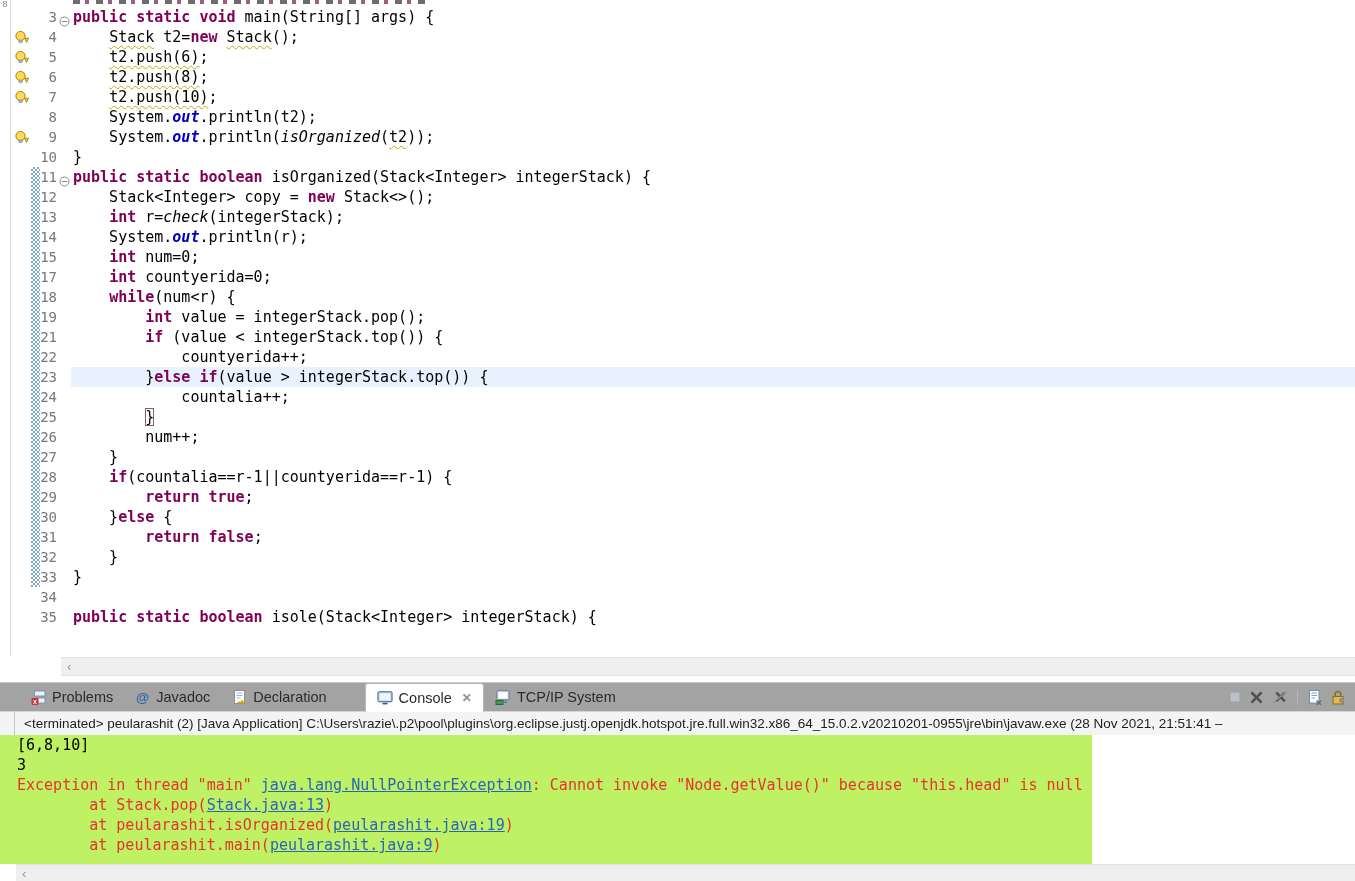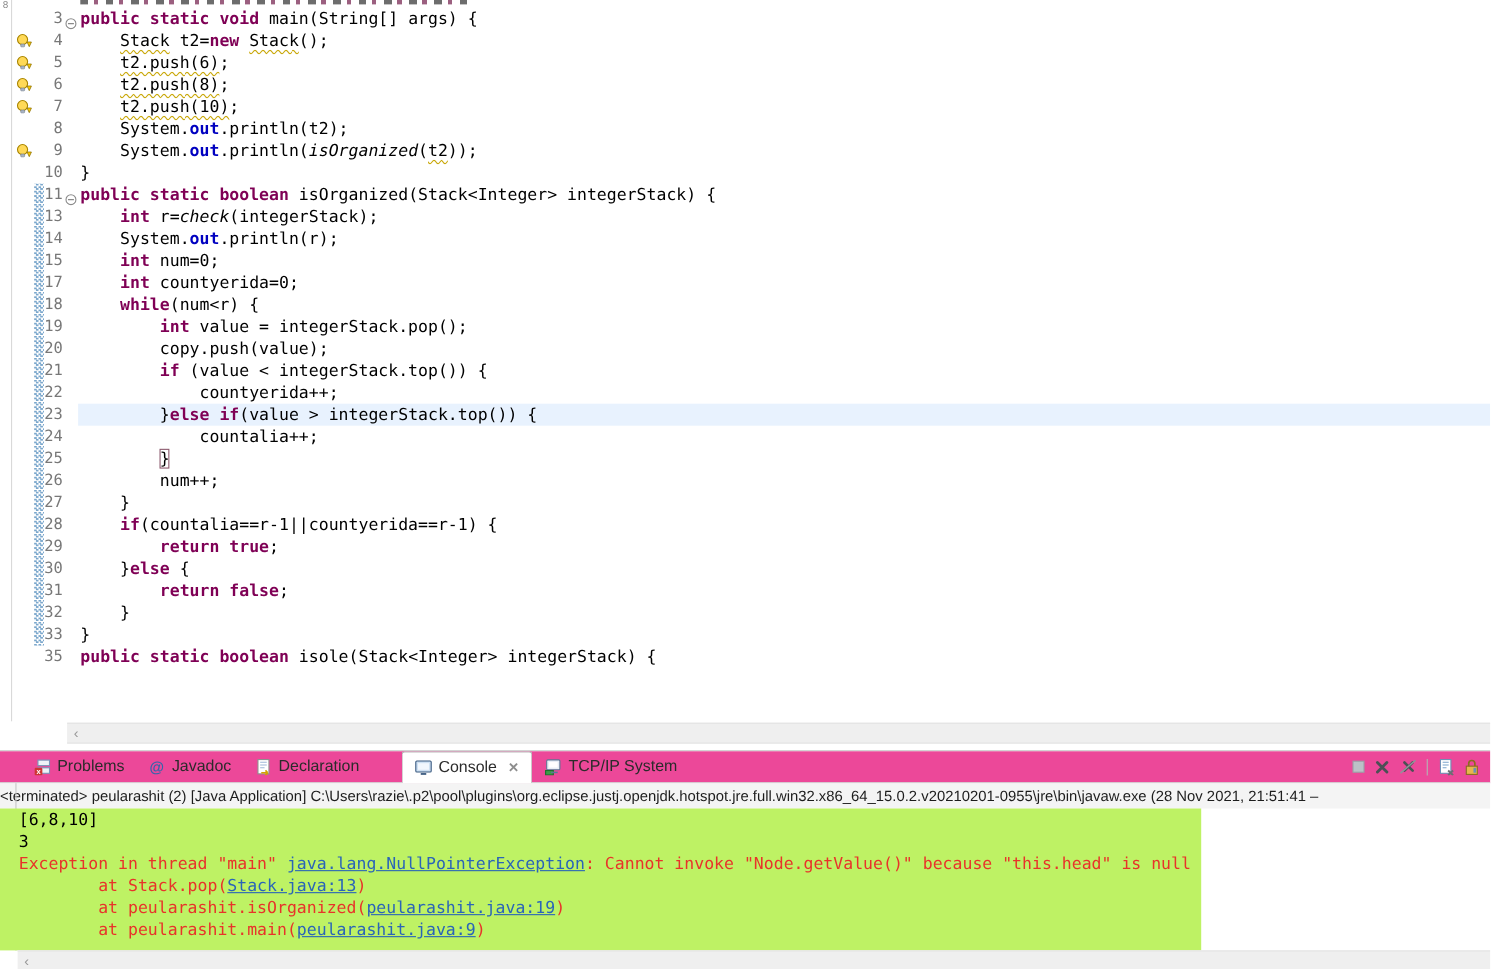--- a/index.html
+++ b/index.html
@@ -16,44 +16,44 @@
   .row{position:relative;height:20px;font-family:"DejaVu Sans Mono","Liberation Mono",monospace;
        font-size:15px;line-height:20px;white-space:pre;}
   .num{position:absolute;left:0;top:0;width:57px;text-align:right;color:#787878;font-size:14px;}
   .qdiff{position:absolute;left:31px;top:0;bottom:0;width:9px;
          background:repeating-conic-gradient(#7ba7cc 0% 25%, #ffffff 0% 50%) 0 0/4px 4px;}
   .ann{position:absolute;left:14px;top:3px;width:15px;height:15px;}
   .fold{position:absolute;left:59px;top:5px;width:11px;height:11px;}
   .code{position:absolute;left:71px;right:0;top:0;bottom:0;padding-left:2px;color:#000;}
   .row.hl .code{background:#e8f2fe;}
   .t-k{color:#7f0055;font-weight:bold;}
-  .t-f{color:#0000c0;font-weight:bold;}
+  .t-f{color:#0000c0;font-weight:bold;font-style:italic;}
   .t-i{font-style:italic;}
   .t-w{text-decoration:underline;text-decoration-style:wavy;text-decoration-color:#c9a80a;
        text-decoration-thickness:1px;text-underline-offset:3px;}
   .t-b{outline:1px solid #8c5a6e;outline-offset:-1px;}
 
   
   .hscroll{position:absolute;height:17px;background:#efefef;border-top:1px solid #e3e3e3;border-bottom:1px solid #e3e3e3;}
   #editor-hsb{left:61px;right:0;top:657px;}
   #console-hsb{left:16px;right:0;top:864px;}
   .chev{position:absolute;left:6px;top:0;color:#9a9a9a;font-size:13px;line-height:17px;}
 
   
   #view-top-line{position:absolute;left:0;top:682px;width:1355px;height:1px;background:#c9c9c9;}
-  #tabbar{position:absolute;left:0;top:683px;width:1355px;height:29px;background:#ec4899;
+  #tabbar{position:absolute;left:0;top:683px;width:1355px;height:29px;background:#a3a3a3;
           border-bottom:1px solid #d6d6d6;display:flex;align-items:stretch;padding-left:20px;box-sizing:border-box;}
   .tab{display:flex;align-items:center;gap:6px;padding:0 11px;font-size:14.5px;color:#2b2b2b;cursor:default;}
   .tab.sel{background:#ffffff;border:1px solid #b9b9b9;border-bottom:none;border-radius:3px 3px 0 0;margin-bottom:-1px;margin-left:27px;}
   .tab .close{margin-left:4px;color:#8d8d8d;font-size:12px;font-weight:bold;}
   #view-toolbar{margin-left:auto;display:flex;align-items:center;gap:9px;padding-right:10px;}
   .tbsep{width:1px;height:15px;background:#b4b4b4;}
 
   #status-row{position:absolute;left:0;top:712px;width:1355px;height:23px;background:#f4f4f4;
-              font-size:13.5px;color:#1d1d1d;line-height:23px;padding-left:0;box-sizing:border-box;
+              font-size:13.5px;color:#1d1d1d;line-height:23px;padding-left:24px;box-sizing:border-box;
               white-space:nowrap;overflow:hidden;}
   #console-out{position:absolute;left:0;top:735px;width:1092px;height:129px;background:#bef264;overflow:hidden;}
   #console-rule{position:absolute;left:14px;top:712px;height:152px;width:1px;background:#c6c6c6;}
   .cline{position:relative;height:20px;line-height:20px;padding-left:17px;white-space:pre;
          font-family:"DejaVu Sans Mono","Liberation Mono",monospace;font-size:15px;color:#000;}
   .cline.err{color:#e8332a;}
   .lnk{color:#2a65b8;text-decoration:underline;}
 </style>
 </head>
 <body>
@@ -93,40 +93,41 @@
         <div class="row"><span class="num">9</span><span class="ann"><svg width="15" height="15" viewBox="0 0 15 15">
               <circle cx="6.5" cy="6" r="4.6" fill="#ffd957" stroke="#a98500"></circle>
               <rect x="4.8" y="10" width="3.6" height="2.6" rx="0.8" fill="#a9b4c4" stroke="#6b7686" stroke-width="0.5"></rect>
               <path d="M10.6 8.2 L14.6 8.2 L12.6 12.4 Z" fill="#ffce00" stroke="#8a6d00" stroke-width="0.7"></path>
             </svg></span><span class="code"><span class="t-p">    System.</span><span class="t-f">out</span><span class="t-p">.println(</span><span class="t-i">isOrganized</span><span class="t-p">(</span><span class="t-w">t2</span><span class="t-p">));</span></span></div>
         <div class="row"><span class="num">10</span><span class="code"><span class="t-p">}</span></span></div>
         <div class="row"><span class="num">11</span><span class="qdiff"></span><span class="fold"><svg width="11" height="11" viewBox="0 0 11 11">
               <circle cx="5.5" cy="5.5" r="4.5" fill="#fff" stroke="#8a8a8a"></circle>
               <line x1="2.8" y1="5.5" x2="8.2" y2="5.5" stroke="#8a8a8a" stroke-width="1.1"></line>
             </svg></span><span class="code"><span class="t-k">public</span><span class="t-p"> </span><span class="t-k">static</span><span class="t-p"> </span><span class="t-k">boolean</span><span class="t-p"> isOrganized(Stack&lt;Integer&gt; integerStack) {</span></span></div>
+        <div class="row"><span class="num">12</span><span class="qdiff"></span><span class="code"><span class="t-p">    Stack&lt;Integer&gt; copy = </span><span class="t-k">new</span><span class="t-p"> Stack&lt;&gt;();</span></span></div>
         <div class="row"><span class="num">13</span><span class="qdiff"></span><span class="code"><span class="t-p">    </span><span class="t-k">int</span><span class="t-p"> r=</span><span class="t-i">check</span><span class="t-p">(integerStack);</span></span></div>
         <div class="row"><span class="num">14</span><span class="qdiff"></span><span class="code"><span class="t-p">    System.</span><span class="t-f">out</span><span class="t-p">.println(r);</span></span></div>
         <div class="row"><span class="num">15</span><span class="qdiff"></span><span class="code"><span class="t-p">    </span><span class="t-k">int</span><span class="t-p"> num=0;</span></span></div>
         <div class="row"><span class="num">17</span><span class="qdiff"></span><span class="code"><span class="t-p">    </span><span class="t-k">int</span><span class="t-p"> countyerida=0;</span></span></div>
         <div class="row"><span class="num">18</span><span class="qdiff"></span><span class="code"><span class="t-p">    </span><span class="t-k">while</span><span class="t-p">(num&lt;r) {</span></span></div>
         <div class="row"><span class="num">19</span><span class="qdiff"></span><span class="code"><span class="t-p">        </span><span class="t-k">int</span><span class="t-p"> value = integerStack.pop();</span></span></div>
-        <div class="row"><span class="num">20</span><span class="qdiff"></span><span class="code"><span class="t-p">        copy.push(value);</span></span></div>
         <div class="row"><span class="num">21</span><span class="qdiff"></span><span class="code"><span class="t-p">        </span><span class="t-k">if</span><span class="t-p"> (value &lt; integerStack.top()) {</span></span></div>
         <div class="row"><span class="num">22</span><span class="qdiff"></span><span class="code"><span class="t-p">            countyerida++;</span></span></div>
         <div class="row hl"><span class="num">23</span><span class="qdiff"></span><span class="code"><span class="t-p">        }</span><span class="t-k">else</span><span class="t-p"> </span><span class="t-k">if</span><span class="t-p">(value &gt; integerStack.top()) {</span></span></div>
         <div class="row"><span class="num">24</span><span class="qdiff"></span><span class="code"><span class="t-p">            countalia++;</span></span></div>
         <div class="row"><span class="num">25</span><span class="qdiff"></span><span class="code"><span class="t-p">        </span><span class="t-b">}</span></span></div>
         <div class="row"><span class="num">26</span><span class="qdiff"></span><span class="code"><span class="t-p">        num++;</span></span></div>
         <div class="row"><span class="num">27</span><span class="qdiff"></span><span class="code"><span class="t-p">    }</span></span></div>
         <div class="row"><span class="num">28</span><span class="qdiff"></span><span class="code"><span class="t-p">    </span><span class="t-k">if</span><span class="t-p">(countalia==r-1||countyerida==r-1) {</span></span></div>
         <div class="row"><span class="num">29</span><span class="qdiff"></span><span class="code"><span class="t-p">        </span><span class="t-k">return</span><span class="t-p"> </span><span class="t-k">true</span><span class="t-p">;</span></span></div>
         <div class="row"><span class="num">30</span><span class="qdiff"></span><span class="code"><span class="t-p">    }</span><span class="t-k">else</span><span class="t-p"> {</span></span></div>
         <div class="row"><span class="num">31</span><span class="qdiff"></span><span class="code"><span class="t-p">        </span><span class="t-k">return</span><span class="t-p"> </span><span class="t-k">false</span><span class="t-p">;</span></span></div>
         <div class="row"><span class="num">32</span><span class="qdiff"></span><span class="code"><span class="t-p">    }</span></span></div>
         <div class="row"><span class="num">33</span><span class="qdiff"></span><span class="code"><span class="t-p">}</span></span></div>
+        <div class="row"><span class="num">34</span><span class="code"></span></div>
         <div class="row"><span class="num">35</span><span class="fold"></span><span class="code"><span class="t-k">public</span><span class="t-p"> </span><span class="t-k">static</span><span class="t-p"> </span><span class="t-k">boolean</span><span class="t-p"> isole(Stack&lt;Integer&gt; integerStack) {</span></span></div>
       </div>
 </div>
 <div class="hscroll" id="editor-hsb">
   <span class="chev">‹</span>
 </div>
 
 <div id="view-top-line"></div>
 <div id="tabbar">
       <div class="tab">

